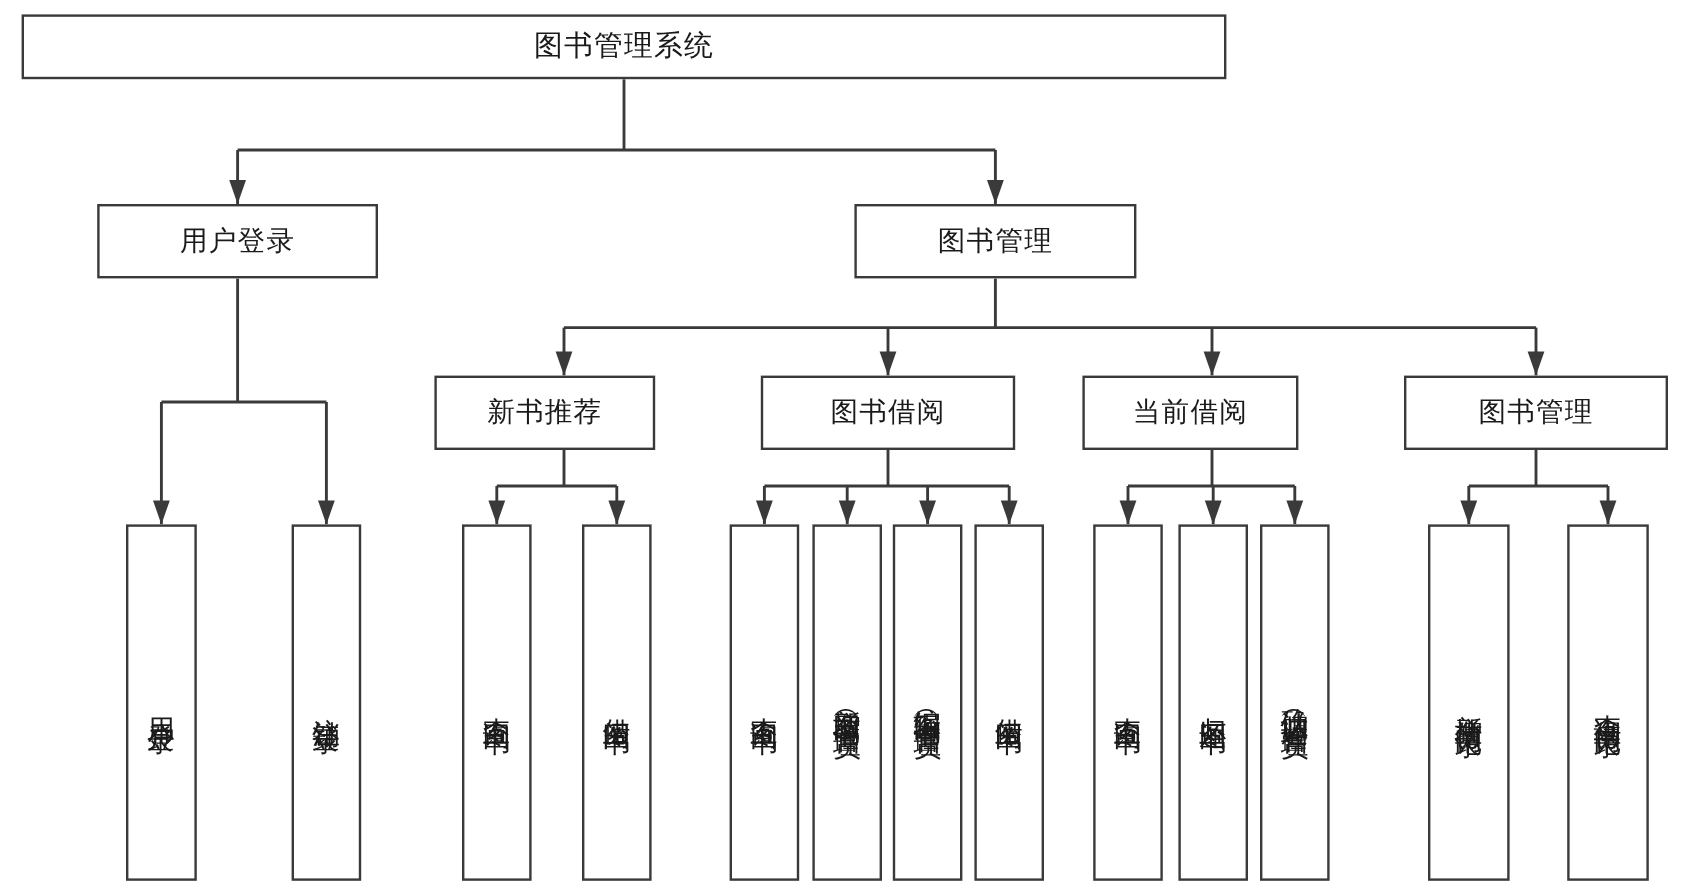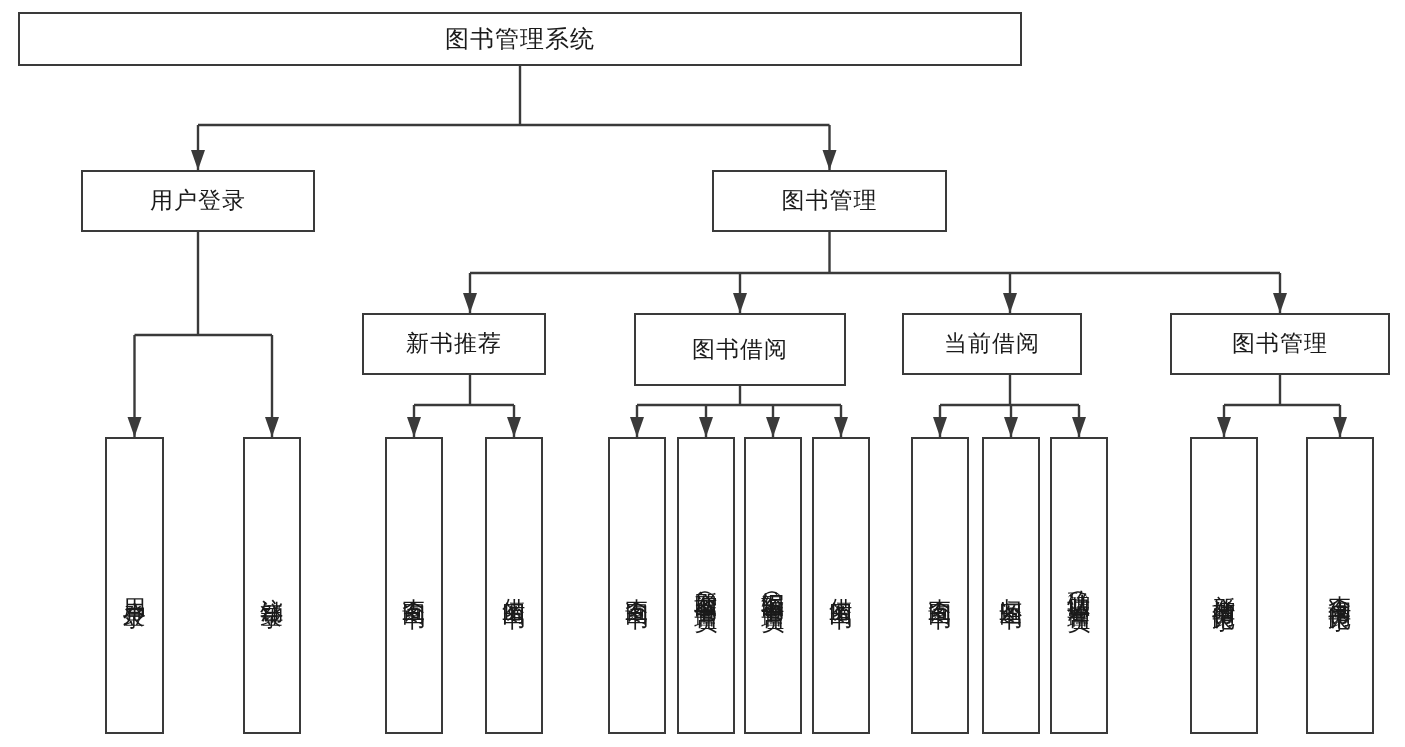--- a/index.html
+++ b/index.html
@@ -135,21 +135,21 @@
       </div>
       <div class="node node-h" style="left: 81px; top: 170px; width: 234px; height: 62px;">
         <span>用户登录</span>
       </div>
       <div class="node node-h" style="left: 712px; top: 170px; width: 235px; height: 62px;">
         <span>图书管理</span>
       </div>
       <div class="node node-h" style="left: 362px; top: 313px; width: 184px; height: 62px;">
         <span>新书推荐</span>
       </div>
-      <div class="node node-h" style="left: 634px; top: 313px; width: 212px; height: 73px;">
+      <div class="node node-h" style="left: 634px; top: 313px; width: 212px; height: 62px;">
         <span>图书借阅</span>
       </div>
       <div class="node node-h" style="left: 902px; top: 313px; width: 180px; height: 62px;">
         <span>当前借阅</span>
       </div>
       <div class="node node-h" style="left: 1170px; top: 313px; width: 220px; height: 62px;">
         <span>图书管理</span>
       </div>
       <div class="node node-v" style="left: 105px; top: 437px; width: 59px; height: 297px;">
         <span>用户登录</span>

